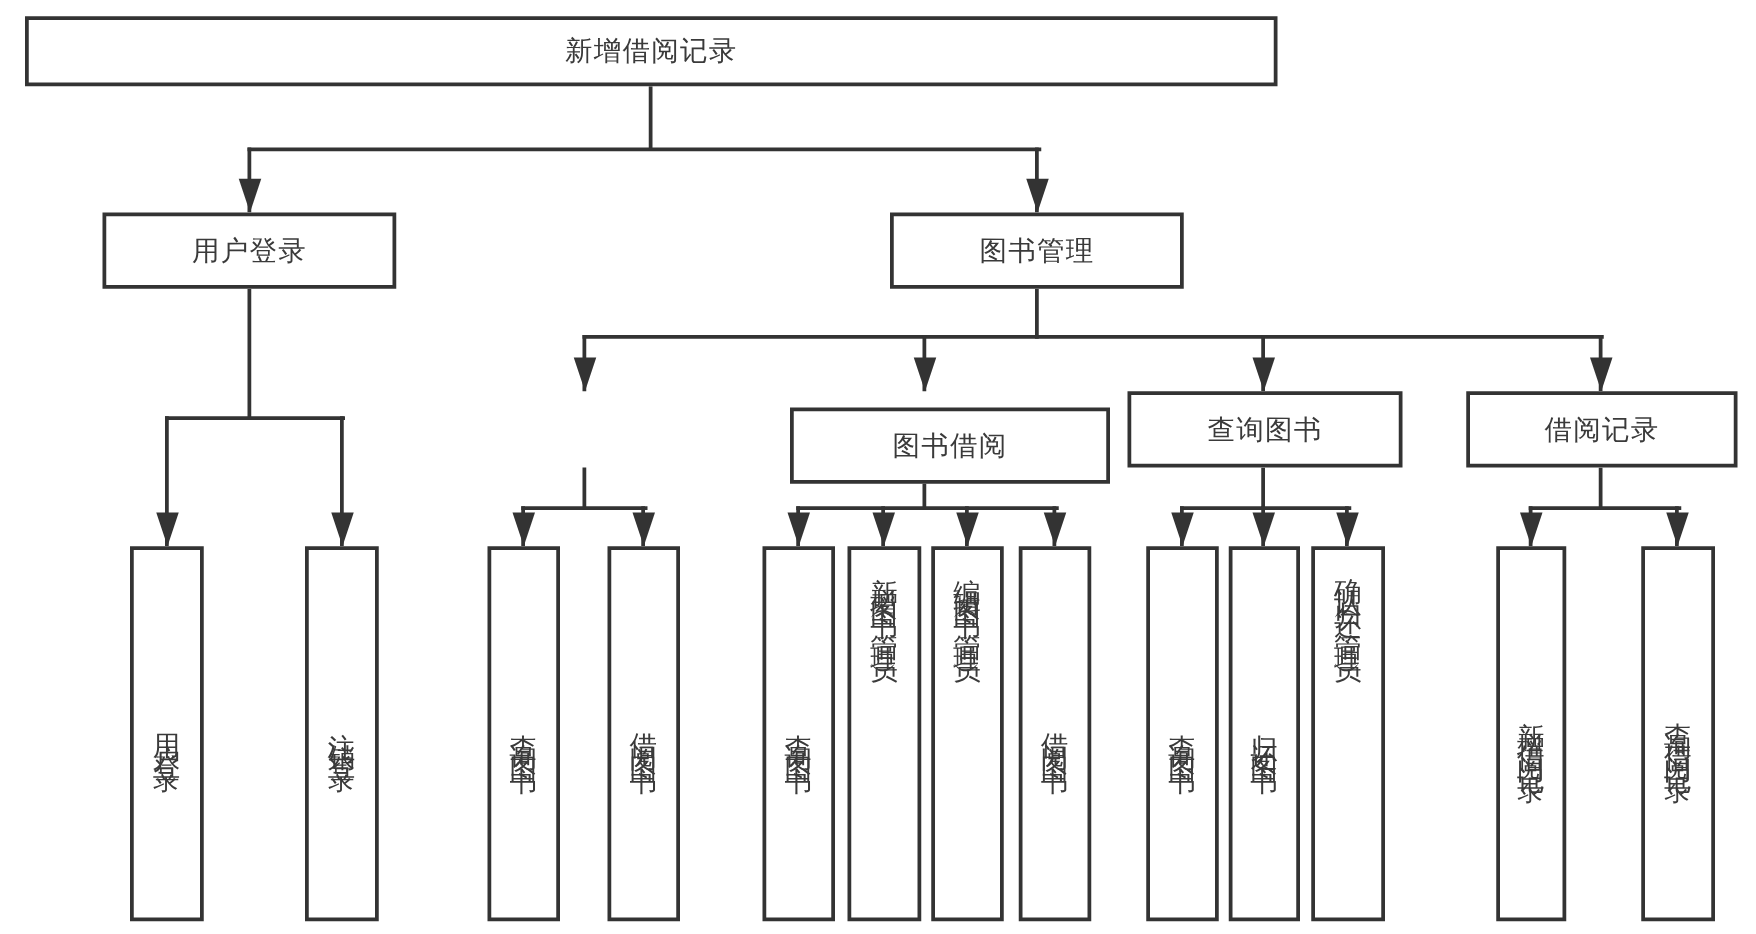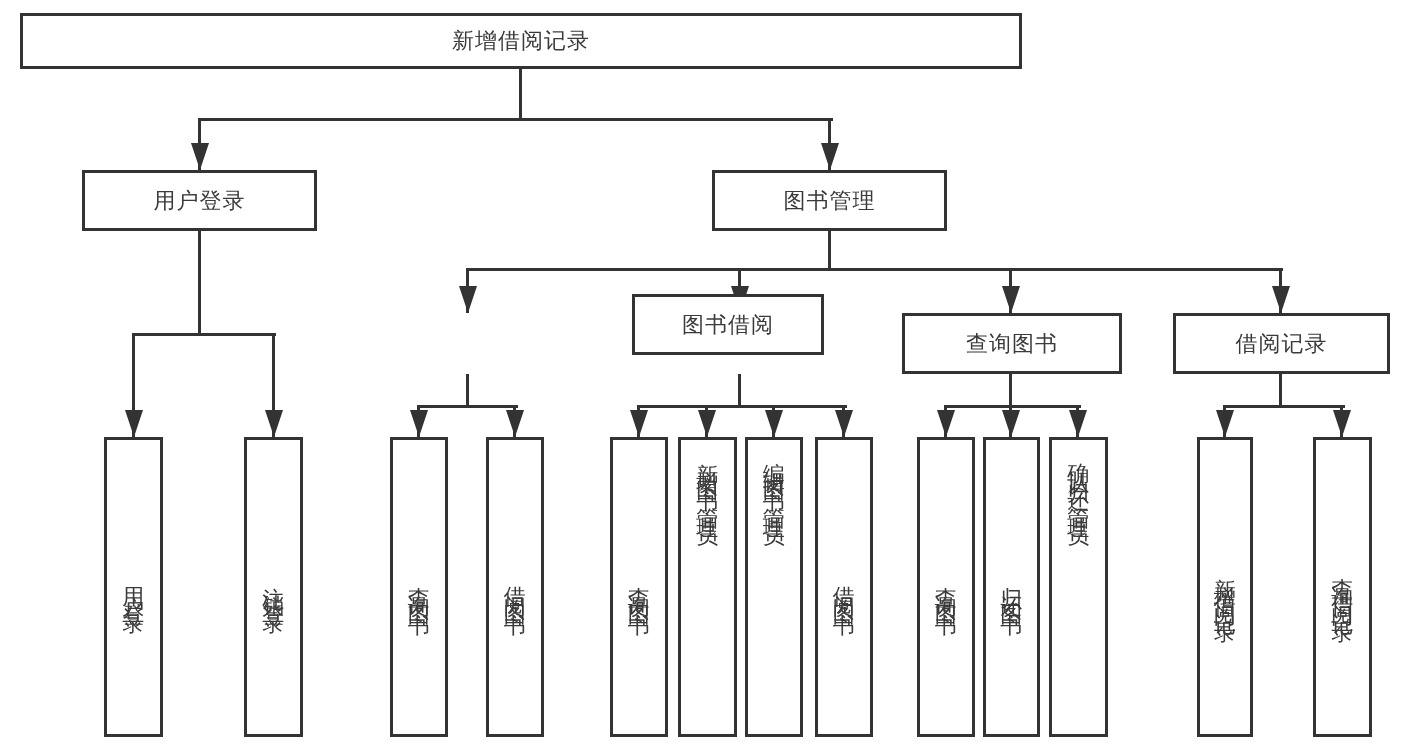--- a/index.html
+++ b/index.html
@@ -121,21 +121,21 @@
     <span>新增借阅记录</span>
   </div>
 
   <div class="box hbox" style="left:82px;top:170px;width:235px;height:61px">
     <span>用户登录</span>
   </div>
   <div class="box hbox" style="left:712px;top:170px;width:235px;height:61px">
     <span>图书管理</span>
   </div>
 
-  <div class="box hbox" style="left:632px;top:294px;width:192px;height:61px">
+  <div class="box hbox" style="left:632px;top:326px;width:256px;height:61px">
     <span>图书借阅</span>
   </div>
   <div class="box hbox" style="left:902px;top:313px;width:220px;height:61px">
     <span>查询图书</span>
   </div>
   <div class="box hbox" style="left:1173px;top:313px;width:217px;height:61px">
     <span>借阅记录</span>
   </div>
 
   <div class="box vbox" style="left:104px;top:437px;width:59px;height:300px">

